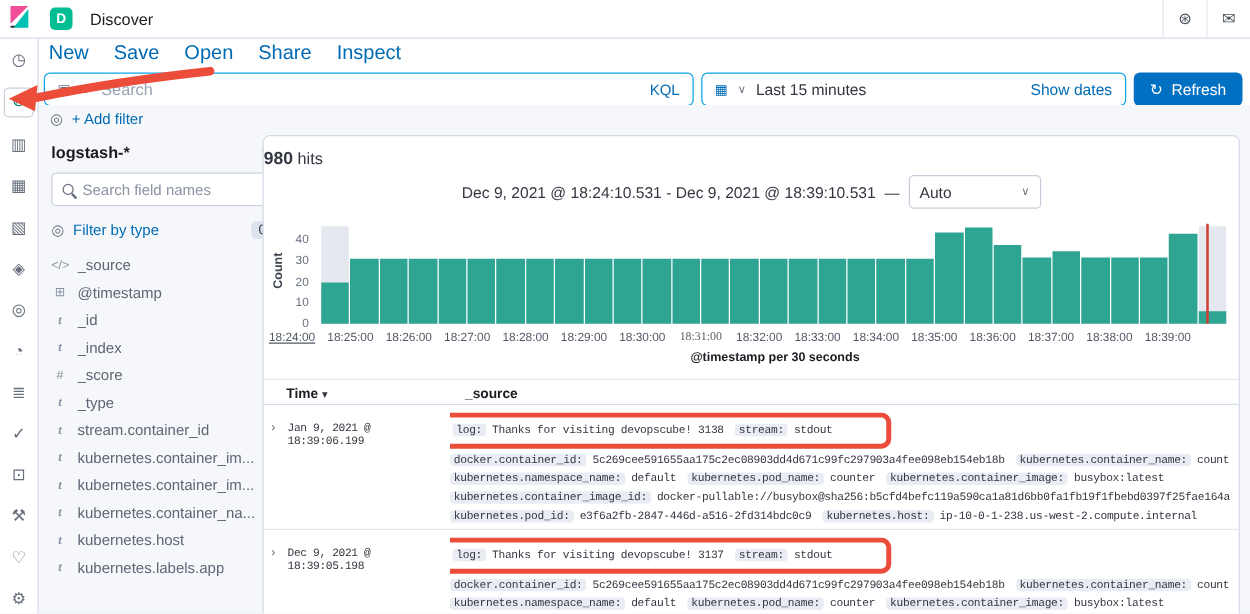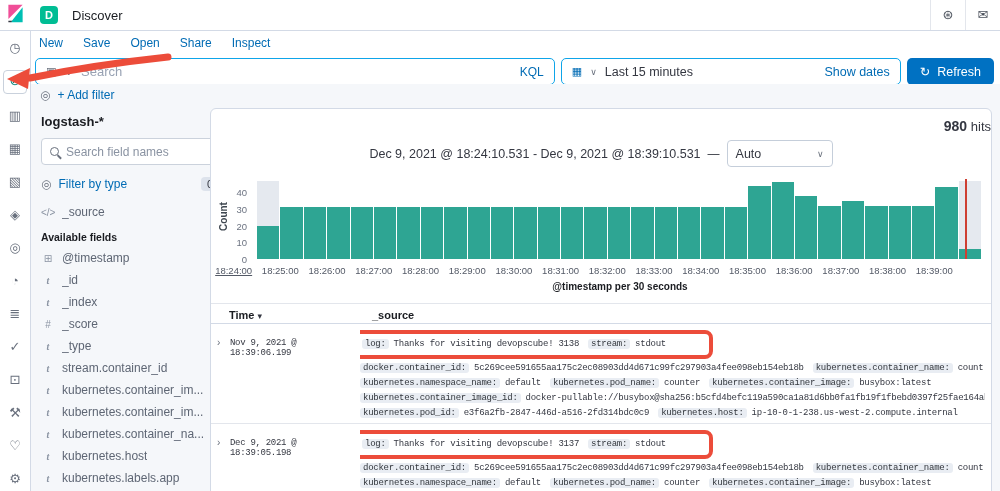--- a/index.html
+++ b/index.html
@@ -20,21 +20,21 @@
   
   #navrail{position:absolute;top:30px;left:0;bottom:0;width:30px;background:#fff;
            border-right:1px solid #D3DAE6;display:flex;flex-direction:column;align-items:center;
            padding-top:7px;gap:11px;z-index:5;}
   .nav-icon{width:22px;height:22px;line-height:22px;text-align:center;color:#69707D;font-size:13px;}
   .nav-icon.active{color:#017D73;border:1px solid #C9D1DC;border-radius:4px;line-height:20px;background:#fff;}
 
   
   #toolbar{position:absolute;top:30px;left:31px;right:0;height:26px;background:#fff;
            display:flex;align-items:center;gap:20px;padding-left:8px;z-index:2;}
-  .toolbar-link{color:#006BB4;font-size:12px;cursor:pointer;}
+  .toolbar-link{color:#006BB4;font-size:16px;cursor:pointer;}
 
   
   #querybar{position:absolute;top:56px;left:31px;right:0;height:27px;background:#fff;
             border-bottom:1px solid #D3DAE6;display:flex;align-items:stretch;gap:6px;
             padding:2px 6px 3px 4px;z-index:2;}
   .qb-box{display:flex;align-items:center;border:1px solid #0ea5e9;border-radius:5px;background:#fff;}
   #search-box{flex:1;padding:0 10px;gap:9px;}
   .saved-query-icon{color:#69707D;font-size:11px;}
   .chev{color:#69707D;font-size:9px;}
   #search-placeholder{color:#98A2B3;font-size:13px;flex:1;}
@@ -70,21 +70,21 @@
   .sb-heading{font-size:10.5px;font-weight:bold;color:#1A1C21;margin:8px 0 4px;}
   .field-item{display:flex;align-items:center;gap:7px;height:22px;font-size:12px;color:#5E6674;}
   .ft{width:14px;flex:none;text-align:center;color:#8A93A2;font-size:10px;}
   .ft.t{font-family:"Liberation Serif",serif;font-style:italic;font-weight:bold;}
   .field-name{white-space:nowrap;overflow:hidden;}
 
   
   #main{position:absolute;top:106px;left:210px;right:0;bottom:0;}
   #card{position:absolute;top:2px;left:0;right:8px;bottom:-14px;background:#fff;
         border:1px solid #D3DAE6;border-radius:6px;padding-top:9px;overflow:hidden;}
-  #hits-row{text-align:right;font-size:13px;}
+  #hits-row{text-align:left;font-size:13px;}
   #hits-count{font-weight:bold;font-size:14px;}
   #range-row{display:flex;justify-content:center;align-items:center;gap:7px;margin-top:6px;}
   #range-text{font-size:12.5px;color:#343741;}
   #interval-select{width:88px;height:25px;border:1px solid #C5CEDA;border-radius:4px;
                    display:flex;align-items:center;justify-content:space-between;padding:0 8px;font-size:12.5px;}
 
   
   #chart{position:relative;height:118px;margin:10px 8px 0 6px;}
   #count-label{position:absolute;left:-14px;top:34px;transform:rotate(-90deg);
                font-size:10px;font-weight:bold;color:#3F4750;width:40px;text-align:center;}
@@ -203,21 +203,20 @@
       <span class="filter-icon">◎</span>
       <span id="filter-type-label">Filter by type</span>
       <span id="filter-count">0</span>
     </div>
     <div id="selected-fields">
         <div class="field-item">
           <span class="ft">&lt;/&gt;</span>
           <span class="field-name">_source</span>
         </div>
       </div>
-    <div class="sb-heading">Available fields</div>
     <div id="available-fields">
         <div class="field-item">
           <span class="ft">⊞</span>
           <span class="field-name">@timestamp</span>
         </div>
         <div class="field-item">
           <span class="ft t">t</span>
           <span class="field-name">_id</span>
         </div>
         <div class="field-item">
@@ -384,21 +383,21 @@
           <div id="time-marker" style="left: 97.8%; background: rgb(206, 63, 51);"></div>
         </div>
         <div id="xticks">
             <span class="xtick" style="left: -3.22581%; text-decoration: underline;">18:24:00</span>
             <span class="xtick" style="left: 3.22581%;">18:25:00</span>
             <span class="xtick" style="left: 9.67742%;">18:26:00</span>
             <span class="xtick" style="left: 16.129%;">18:27:00</span>
             <span class="xtick" style="left: 22.5806%;">18:28:00</span>
             <span class="xtick" style="left: 29.0323%;">18:29:00</span>
             <span class="xtick" style="left: 35.4839%;">18:30:00</span>
-            <span class="xtick" style="left: 41.9355%;">18:31:00</span>
+            <span class="xtick" style="left: 41.9355%; font-family: Liberation Serif, serif;">18:31:00</span>
             <span class="xtick" style="left: 48.3871%;">18:32:00</span>
             <span class="xtick" style="left: 54.8387%;">18:33:00</span>
             <span class="xtick" style="left: 61.2903%;">18:34:00</span>
             <span class="xtick" style="left: 67.7419%;">18:35:00</span>
             <span class="xtick" style="left: 74.1935%;">18:36:00</span>
             <span class="xtick" style="left: 80.6452%;">18:37:00</span>
             <span class="xtick" style="left: 87.0968%;">18:38:00</span>
             <span class="xtick" style="left: 93.5484%;">18:39:00</span>
           </div>
         <div id="xlabel">@timestamp per 30 seconds</div>
@@ -408,21 +407,21 @@
         <div id="thead">
           <div id="th-time">
             <span>Time</span>
             <span class="sort-arrow">▾</span>
           </div>
           <div>_source</div>
         </div>
         <div id="tbody">
             <div class="doc-row">
               <div class="expand-chevron">›</div>
-              <div class="time-cell">Nov 9, 2021 @ 18:39:06.199</div>
+              <div class="time-cell">Jan 9, 2021 @ 18:39:06.199</div>
               <div class="source-cell"><div class="ann-box"><span class="k">log:</span><span class="v">Thanks for visiting devopscube! 3138</span><span class="k">stream:</span><span class="v">stdout</span></div><div class="src-line"><span class="k">docker.container_id:</span><span class="v">5c269cee591655aa175c2ec08903dd4d671c99fc297903a4fee098eb154eb18b</span><span class="k">kubernetes.container_name:</span><span class="v">count</span></div><div class="src-line"><span class="k">kubernetes.namespace_name:</span><span class="v">default</span><span class="k">kubernetes.pod_name:</span><span class="v">counter</span><span class="k">kubernetes.container_image:</span><span class="v">busybox:latest</span></div><div class="src-line"><span class="k">kubernetes.container_image_id:</span><span class="v">docker-pullable://busybox@sha256:b5cfd4befc119a590ca1a81d6bb0fa1fb19f1fbebd0397f25fae164abe1e8a6a</span></div><div class="src-line"><span class="k">kubernetes.pod_id:</span><span class="v">e3f6a2fb-2847-446d-a516-2fd314bdc0c9</span><span class="k">kubernetes.host:</span><span class="v">ip-10-0-1-238.us-west-2.compute.internal</span></div></div>
             </div>
             <div class="doc-row">
               <div class="expand-chevron">›</div>
               <div class="time-cell">Dec 9, 2021 @ 18:39:05.198</div>
               <div class="source-cell"><div class="ann-box"><span class="k">log:</span><span class="v">Thanks for visiting devopscube! 3137</span><span class="k">stream:</span><span class="v">stdout</span></div><div class="src-line"><span class="k">docker.container_id:</span><span class="v">5c269cee591655aa175c2ec08903dd4d671c99fc297903a4fee098eb154eb18b</span><span class="k">kubernetes.container_name:</span><span class="v">count</span></div><div class="src-line"><span class="k">kubernetes.namespace_name:</span><span class="v">default</span><span class="k">kubernetes.pod_name:</span><span class="v">counter</span><span class="k">kubernetes.container_image:</span><span class="v">busybox:latest</span></div></div>
             </div>
           </div>
       </div>
     </div>

